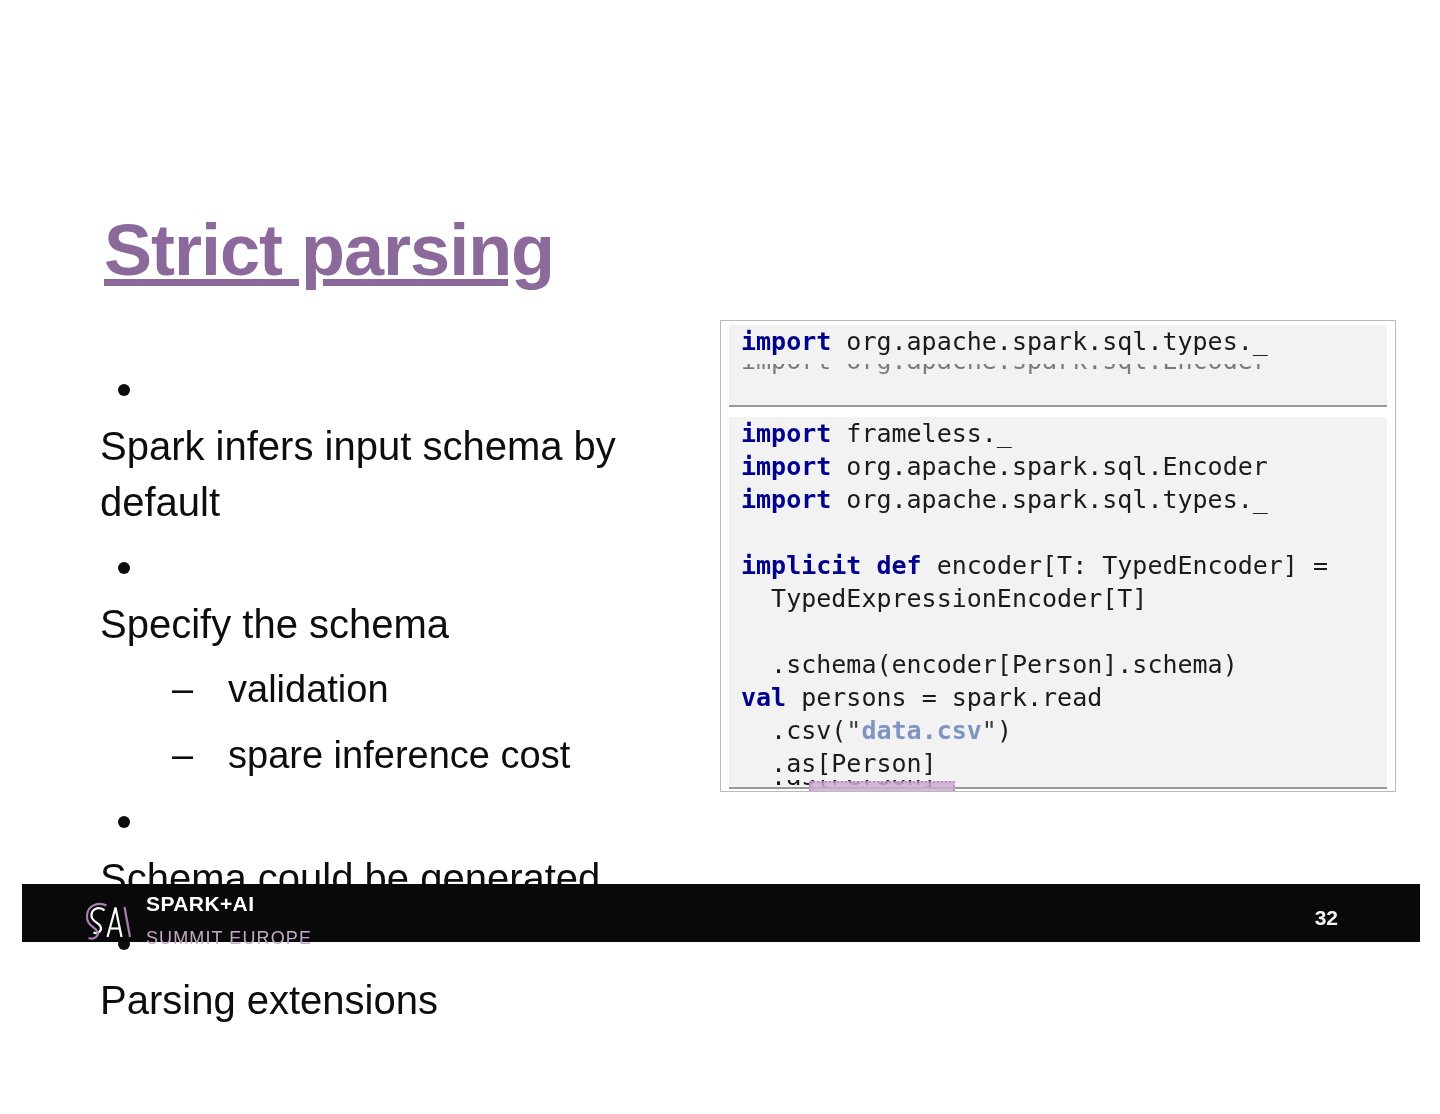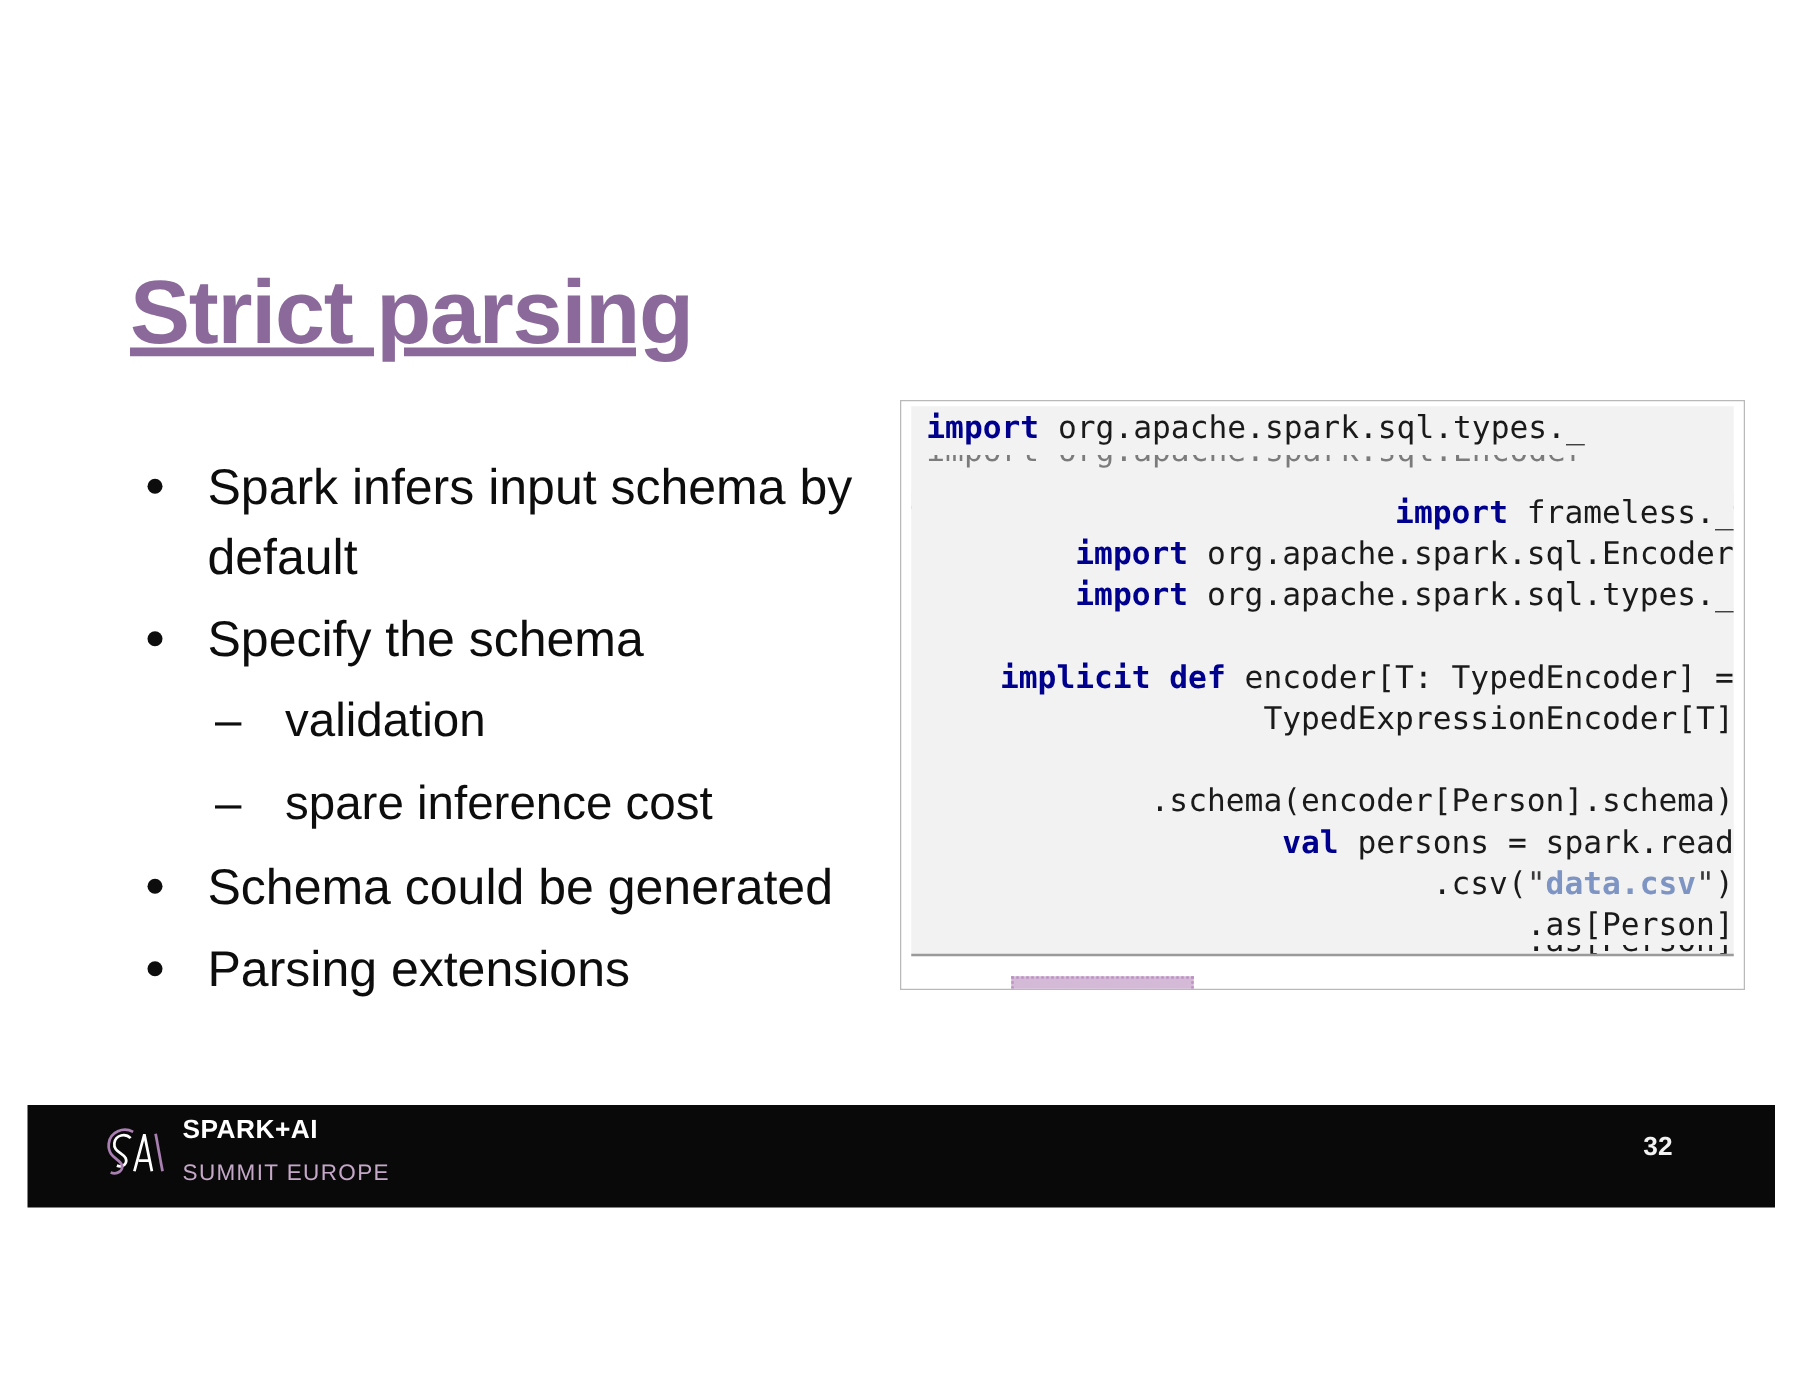--- a/index.html
+++ b/index.html
@@ -48,20 +48,21 @@
   }
   .bullet-row {
     display: flex;
     align-items: flex-start;
     color: #0d0d0d;
   }
   .bullet-row.level-1 {
     font-size: 40px;
     line-height: 56px;
     margin-bottom: 10px;
+    flex-direction: column;
   }
   .bullet-row.level-2 {
     font-size: 38px;
     line-height: 54px;
     margin-bottom: 12px;
     padding-left: 72px;
   }
   .bullet-mark {
     flex: 0 0 auto;
     width: 66px;
@@ -110,25 +111,24 @@
     position: absolute;
     left: 8px;
     top: 4px;
     right: 8px;
     height: 82px;
     border-bottom: 2px solid #9a9a9a;
   }
   .code-panel.main {
     position: absolute;
     left: 8px;
-    top: 72px;
+    top: 96px;
     right: 8px;
     height: 372px;
     border-bottom: 2px solid #9a9a9a;
-    text-align: right;
   }
   .code-line {
     font-family: "DejaVu Sans Mono", "Liberation Mono", monospace;
     font-size: 25px;
     line-height: 33px;
     color: #1a1a1a;
     white-space: pre;
     padding-left: 12px;
   }
   .code-line.blank { height: 33px; }
@@ -167,21 +167,21 @@
     box-sizing: border-box;
     opacity: 0.85;
   }
 
   
   .footer-bar {
     position: absolute;
     left: 22px;
     top: 884px;
     width: 1398px;
-    height: 82px;
+    height: 58px;
     background: #090909;
   }
   .footer-logo {
     position: absolute;
     left: 62px;
     top: 9px;
     display: flex;
     align-items: center;
     gap: 13px;
   }

